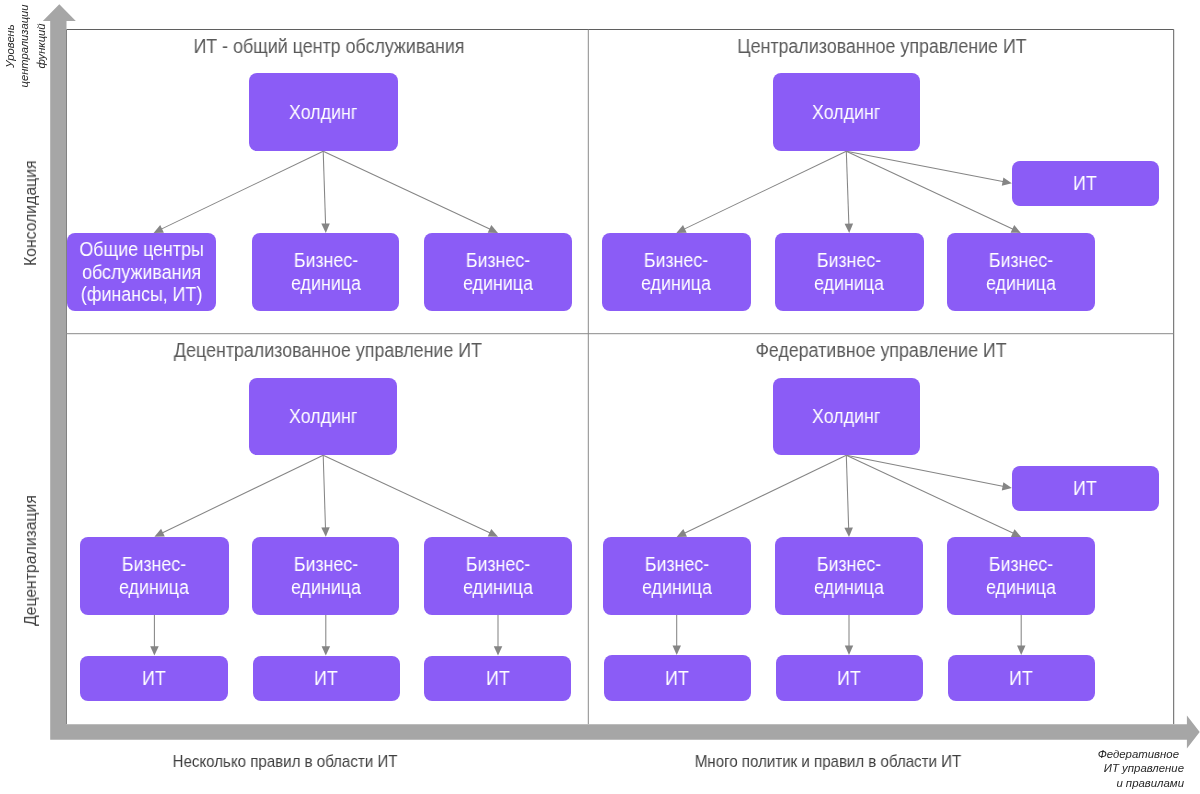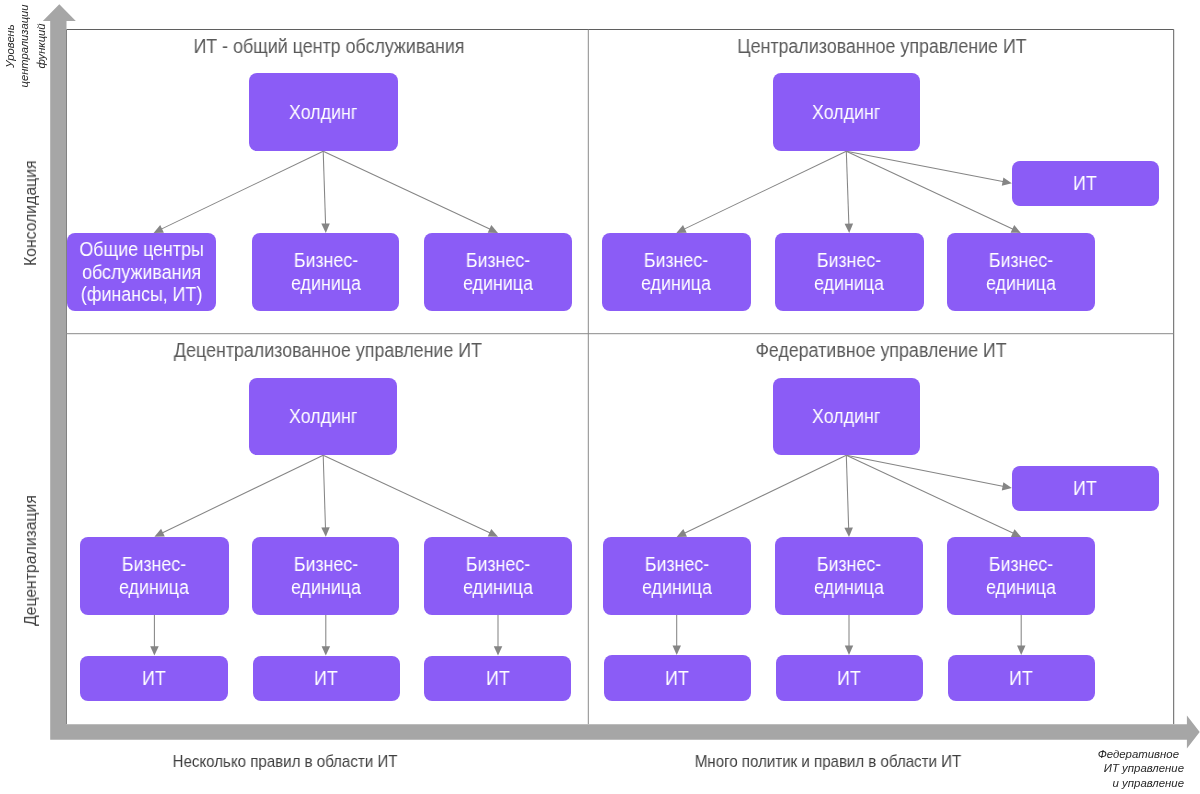--- a/index.html
+++ b/index.html
@@ -230,17 +230,17 @@
       </div>
 </div>
     <div>
       <div class="axlabel vlabel" style="left:21.5px;top:266px;">Консолидация</div>
       <div class="axlabel vlabel" style="left:21.5px;top:626px;">Децентрализация</div>
       <div class="cap capv" style="left:3.3px;top:166px;width:240px;text-align:center;line-height:15px;">Уровень</div>
       <div class="cap capv" style="left:17.3px;top:166px;width:240px;text-align:center;line-height:15px;">централизации</div>
       <div class="cap capv" style="left:34.3px;top:166px;width:240px;text-align:center;line-height:15px;">функций</div>
       <div class="cap" style="left:1059.1px;top:746.5px;width:120px;text-align:right;">Федеративное</div>
       <div class="cap" style="left:1063.6px;top:761.2px;width:120px;text-align:right;">ИТ  управление</div>
-      <div class="cap" style="left:1064px;top:775.9px;width:120px;text-align:right;">и управление</div>
+      <div class="cap" style="left:1064px;top:775.9px;width:120px;text-align:right;">и правилами</div>
       <div class="axlabel" style="left:84.6px;top:752px;width:400px;text-align:center;">Несколько правил в области ИТ</div>
       <div class="axlabel" style="left:627.9px;top:752px;width:400px;text-align:center;">Много политик и правил в области ИТ</div>
     </div>
 </div>
 
 </body></html>

